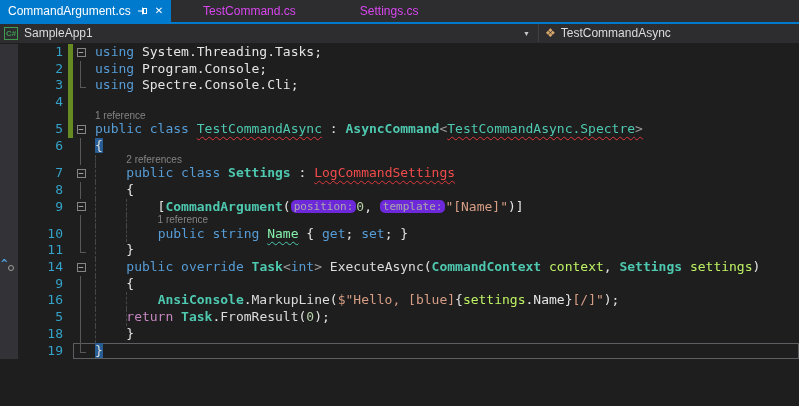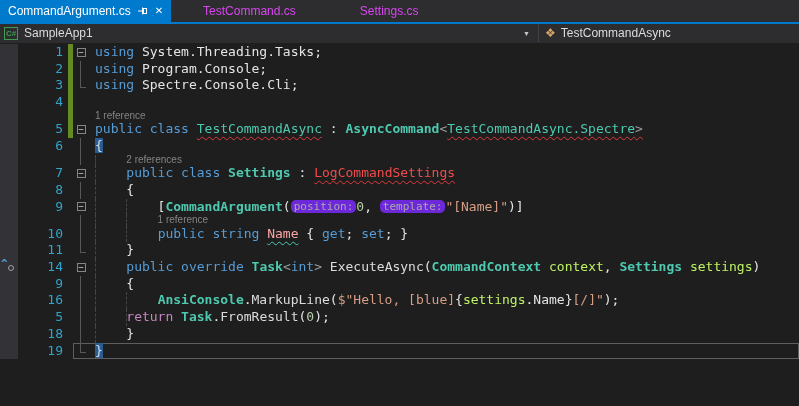--- a/index.html
+++ b/index.html
@@ -47,21 +47,21 @@
   .lens .codetext { font-family:"Liberation Sans", sans-serif; font-size:10px; color:#848484; }
   .guide { position:absolute; top:0; bottom:0; border-left:1px dashed #464649; }
 
   
   .tk-kw   { color:#569CD6; }
   .tk-ctrl { color:#C586C0; }
   .tk-ty   { color:#4EC9B0;font-weight:bold; }
   .tk-tyE  { color:#4EC9B0; text-decoration:underline wavy #E0393E 1px; text-underline-offset:3px; }
   .tk-err  { color:#F14B4B; text-decoration:underline wavy #E0393E 1px; text-underline-offset:3px; }
   .tk-d    { color:#e5e5e5; }
-  .tk-dS   { color:#fca5a5; text-decoration:underline wavy #4EC9B0 1px; text-underline-offset:3px; }
+  .tk-dS   { color:#86efac; text-decoration:underline wavy #4EC9B0 1px; text-underline-offset:3px; }
   .tk-pu   { color:#9B9B9B; }
   .tk-puE  { color:#9B9B9B; text-decoration:underline wavy #E0393E 1px; text-underline-offset:3px; }
   .tk-str  { color:#D69D85; }
   .tk-num  { color:#B5CEA8; }
   .tk-par  { color:#bef264; }
   .tk-m    { color:#DCDCDC; }
   .tk-match{ background:#275D94; color:#DCDCDC; }
   .tk-hint { display:inline-block; background:#6d28d9; color:#ABABAB; font-size:11px; line-height:13px; padding:0 3px; border-radius:5px; vertical-align:1px; }
 
   

